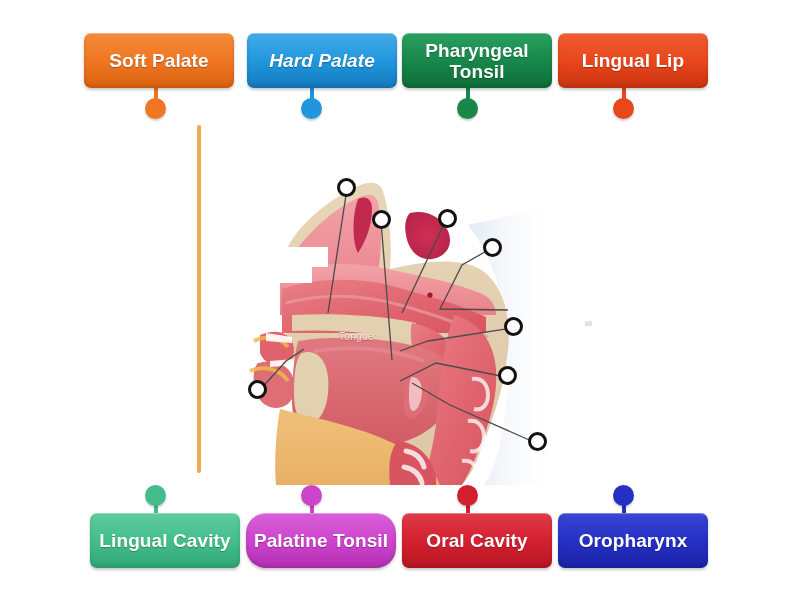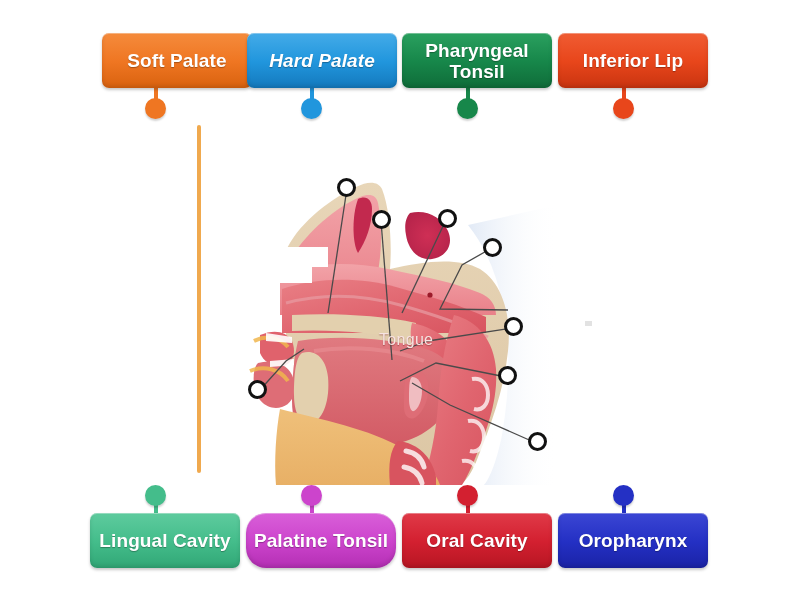--- a/index.html
+++ b/index.html
@@ -120,25 +120,24 @@
     background: #ffffff;
     box-sizing: border-box;
     cursor: pointer;
   }
 
   #tongue-text {
     position: absolute;
     left: 339px;
     top: 331px;
     color: #f7e4e2;
-    font-size: 16px;
+    font-size: 10px;
     letter-spacing: 0.3px;
     text-shadow: 0 1px 1px rgba(120,40,40,0.5);
     white-space: nowrap;
-    margin-left: 40px;
   }
 
   #stray-mark {
     position: absolute;
     left: 585px;
     top: 321px;
     width: 7px;
     height: 5px;
     background: #d8d8d8;
     opacity: 0.75;
@@ -300,21 +299,21 @@
       <div class="drop-target" style="left: 504px; top: 317px;"></div>
       <div class="drop-target" style="left: 498px; top: 366px;"></div>
       <div class="drop-target" style="left: 528px; top: 432px;"></div>
       <div class="drop-target" style="left: 248px; top: 380px;"></div>
     </div>
   <div id="labels-layer">
       <div class="connector down" style="left: 145px; top: 88px;">
         <div class="stem" style="background: rgb(239, 118, 34);"></div>
         <div class="dot" style="background: rgb(239, 118, 34);"></div>
       </div>
-      <div class="label-card" style="left: 102px; top: 33px; background: linear-gradient(rgb(245, 139, 60) 0%, rgb(239, 118, 34) 52%, rgb(217, 98, 15) 100%); justify-content: flex-end;">
+      <div class="label-card" style="left: 84px; top: 33px; background: linear-gradient(rgb(245, 139, 60) 0%, rgb(239, 118, 34) 52%, rgb(217, 98, 15) 100%); justify-content: flex-end;">
         <span class="txt">Soft Palate</span>
       </div>
       <div class="connector down" style="left: 301px; top: 88px;">
         <div class="stem" style="background: rgb(33, 150, 221);"></div>
         <div class="dot" style="background: rgb(33, 150, 221);"></div>
       </div>
       <div class="label-card" style="left: 247px; top: 33px; background: linear-gradient(rgb(68, 171, 232) 0%, rgb(33, 150, 221) 52%, rgb(20, 121, 189) 100%); font-style: italic;">
         <span class="txt">Hard Palate</span>
       </div>
       <div class="connector down" style="left: 457px; top: 88px;">
@@ -322,21 +321,21 @@
         <div class="dot" style="background: rgb(23, 135, 74);"></div>
       </div>
       <div class="label-card" style="left: 402px; top: 33px; background: linear-gradient(rgb(42, 160, 95) 0%, rgb(23, 135, 74) 52%, rgb(15, 108, 57) 100%);">
         <span class="txt">Pharyngeal Tonsil</span>
       </div>
       <div class="connector down" style="left: 613px; top: 88px;">
         <div class="stem" style="background: rgb(232, 70, 27);"></div>
         <div class="dot" style="background: rgb(232, 70, 27);"></div>
       </div>
       <div class="label-card" style="left: 558px; top: 33px; background: linear-gradient(rgb(240, 92, 51) 0%, rgb(232, 70, 27) 52%, rgb(201, 52, 16) 100%);">
-        <span class="txt">Inferior Lip</span>
+        <span class="txt">Lingual Lip</span>
       </div>
       <div class="connector up" style="left: 145px; top: 485px;">
         <div class="stem" style="background: rgb(68, 189, 139);"></div>
         <div class="dot" style="background: rgb(68, 189, 139);"></div>
       </div>
       <div class="label-card" style="left: 90px; top: 513px; background: linear-gradient(rgb(94, 203, 158) 0%, rgb(68, 189, 139) 52%, rgb(49, 167, 118) 100%);">
         <span class="txt">Lingual Cavity</span>
       </div>
       <div class="connector up" style="left: 301px; top: 485px;">
         <div class="stem" style="background: rgb(204, 68, 204);"></div>

